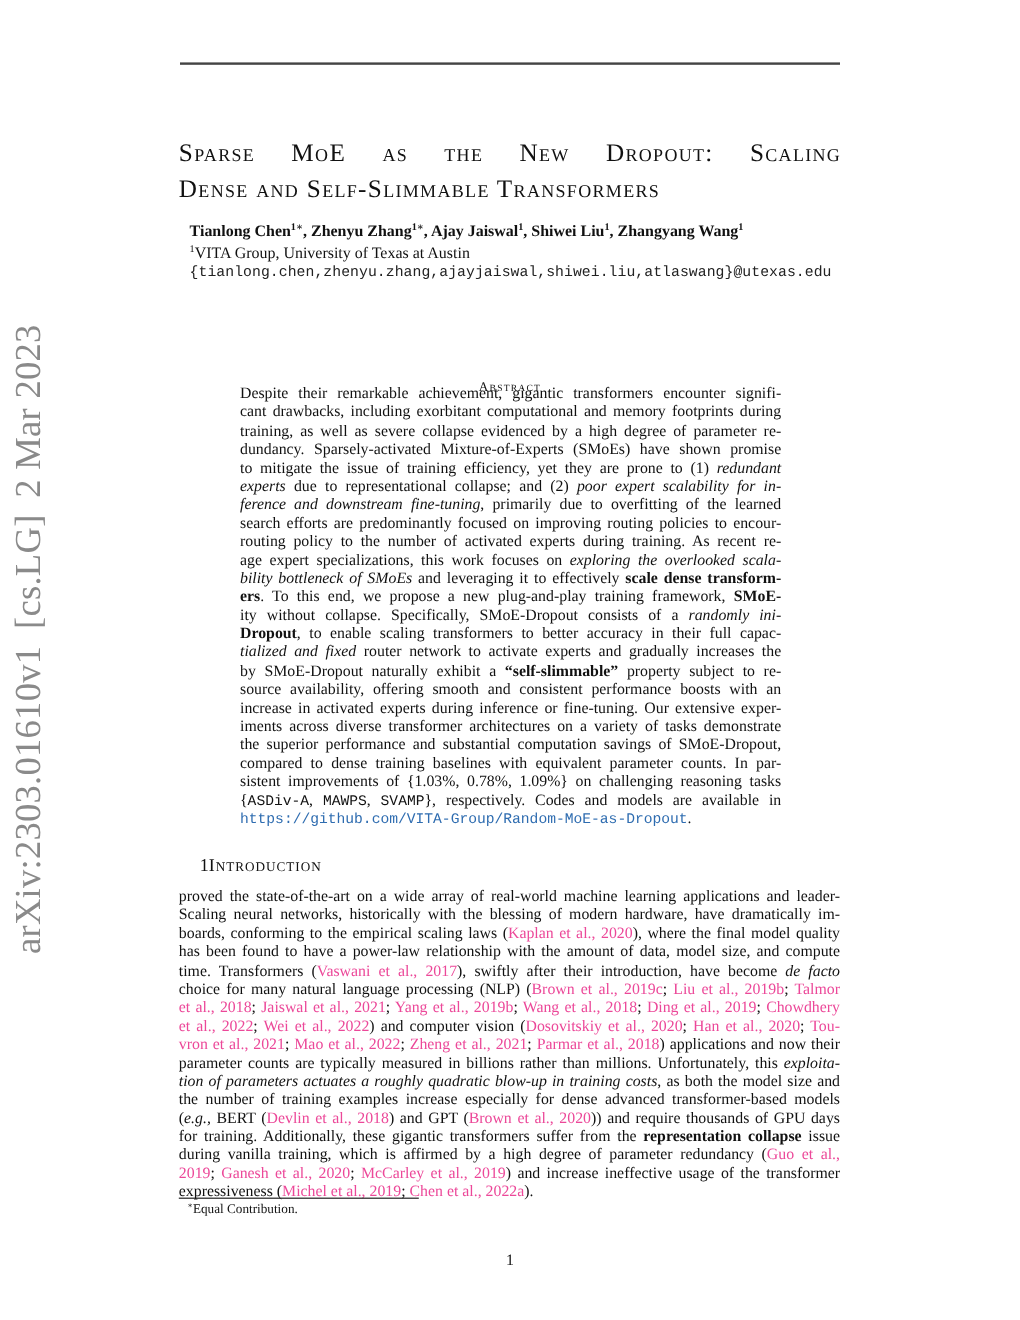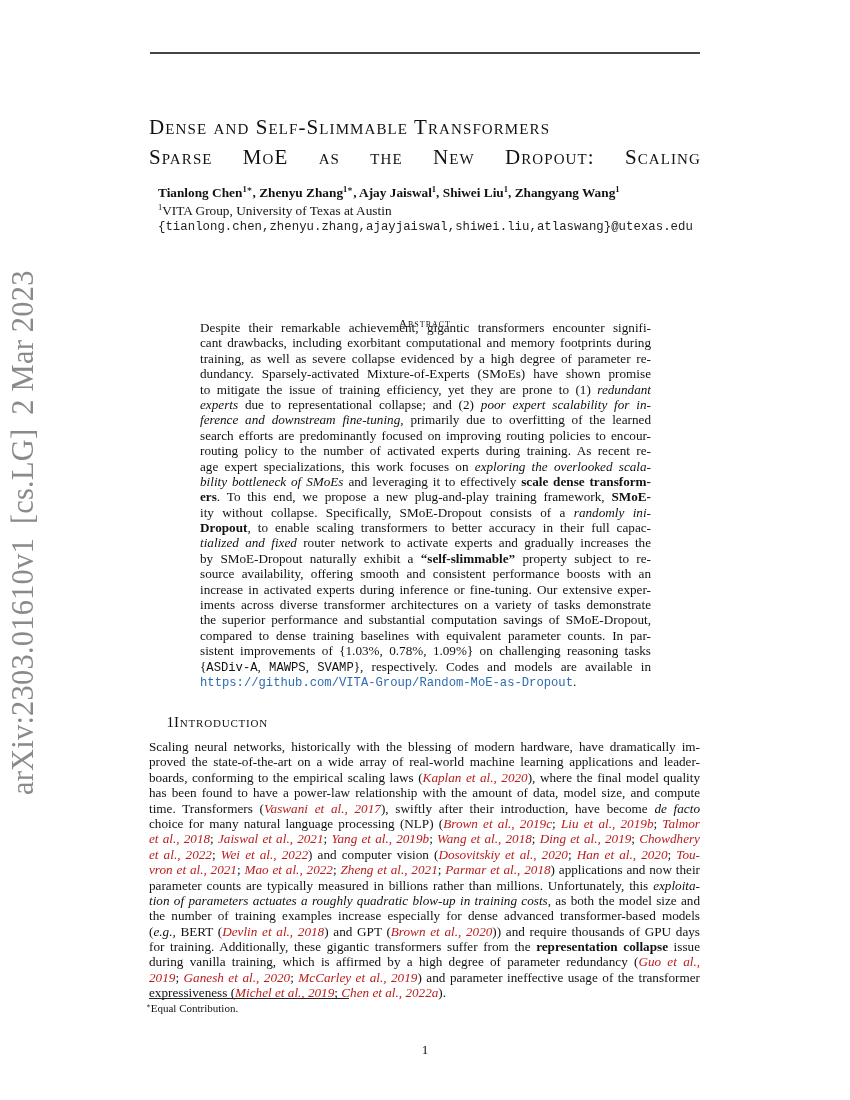--- a/index.html
+++ b/index.html
@@ -34,45 +34,45 @@
                text-align: justify; text-align-last: justify; }
   .lines .ln.last { text-align-last: left; }
   .abstract { left: 200px; top: 320px; width: 451px; }
   .intro { left: 149px; top: 739px; width: 551px; }
 
   .section-heading { position: absolute; left: 149px; top: 714px; font-size: 15px; white-space: nowrap; text-align: right; }
   .section-heading .num { display: inline-block; width: 25px; }
   .section-heading .title-sc { font-variant: small-caps; letter-spacing: 0.8px; }
 
   .mono { font-family: "Liberation Mono", "DejaVu Sans Mono", monospace; font-size: 12.2px; }
-  .link { color: #b91c1c; font-style: italic; }
+  .link { color: #ec4899; }
   .url { color: #2e6cb0; font-family: "Liberation Mono", "DejaVu Sans Mono", monospace; font-size: 12.2px; }
   i { font-style: italic; }
   b { font-weight: bold; }
 
   .footnote-rule { position: absolute; left: 149px; top: 998px; width: 200px; height: 1px; background: #222; }
-  .footnote { position: absolute; left: 146px; top: 1002px; font-size: 11px; white-space: nowrap; text-align: right; }
+  .footnote { position: absolute; left: 156px; top: 1002px; font-size: 11px; white-space: nowrap; text-align: right; }
   .footnote sup { font-size: 7px; vertical-align: 4px; line-height: 0; }
 
   .page-number { position: absolute; left: 0; width: 850px; top: 1042px; text-align: center; font-size: 13.2px; }
 </style>
 </head>
 <body>
 
 <div class="page">
 
   <div class="top-rule"></div>
 
   <div class="arxiv-stamp">
     <span>arXiv:2303.01610v1</span><span class="gap"></span><span>[cs.LG]</span><span class="gap"></span><span>2 Mar 2023</span>
   </div>
 
   <div class="title">
+    <span class="line">Sparse MoE as the New Dropout:  Scaling</span>
     <span class="line line2">Dense and Self-Slimmable Transformers</span>
-    <span class="line">Sparse MoE as the New Dropout:  Scaling</span>
   </div>
 
   <div class="authors">
     <span>Tianlong Chen</span><sup>1∗</sup>,
     <span>Zhenyu Zhang</span><sup>1∗</sup>,
     <span>Ajay Jaiswal</span><sup>1</sup>,
     <span>Shiwei Liu</span><sup>1</sup>,
     <span>Zhangyang Wang</span><sup>1</sup>
   </div>
 
@@ -107,36 +107,36 @@
       <span class="ln"><span>sistent improvements of {1.03%, 0.78%, 1.09%} on challenging reasoning tasks</span></span>
       <span class="ln"><span>{</span><span class="mono">ASDiv-A</span><span>, </span><span class="mono">MAWPS</span><span>, </span><span class="mono">SVAMP</span><span>}, respectively.  Codes and models are available in</span></span>
       <span class="ln last"><span class="url">https://github.com/VITA-Group/Random-MoE-as-Dropout</span><span>.</span></span>
     </div>
 
   <div class="section-heading">
     <span class="num">1</span><span class="title-sc">Introduction</span>
   </div>
 
   <div class="lines intro" id="intro-body">
+      <span class="ln"><span>proved the state-of-the-art on a wide array of real-world machine learning applications and leader-</span></span>
       <span class="ln"><span>Scaling neural networks, historically with the blessing of modern hardware, have dramatically im-</span></span>
-      <span class="ln"><span>proved the state-of-the-art on a wide array of real-world machine learning applications and leader-</span></span>
       <span class="ln"><span>boards, conforming to the empirical scaling laws  (</span><span class="link">Kaplan et al., 2020</span><span>), where the final model quality</span></span>
       <span class="ln"><span>has been found to have a power-law relationship with the amount of data, model size, and compute</span></span>
       <span class="ln"><span>time.  Transformers (</span><span class="link">Vaswani et al., 2017</span><span>), swiftly after their introduction, have become </span><i>de facto</i></span>
       <span class="ln"><span>choice for many natural language processing (NLP) (</span><span class="link">Brown et al., 2019c</span><span>; </span><span class="link">Liu et al., 2019b</span><span>; </span><span class="link">Talmor</span></span>
       <span class="ln"><span class="link">et al., 2018</span><span>; </span><span class="link">Jaiswal et al., 2021</span><span>; </span><span class="link">Yang et al., 2019b</span><span>; </span><span class="link">Wang et al., 2018</span><span>; </span><span class="link">Ding et al., 2019</span><span>; </span><span class="link">Chowdhery</span></span>
       <span class="ln"><span class="link">et al., 2022</span><span>; </span><span class="link">Wei et al., 2022</span><span>) and computer vision (</span><span class="link">Dosovitskiy et al., 2020</span><span>; </span><span class="link">Han et al., 2020</span><span>; </span><span class="link">Tou-</span></span>
       <span class="ln"><span class="link">vron et al., 2021</span><span>; </span><span class="link">Mao et al., 2022</span><span>; </span><span class="link">Zheng et al., 2021</span><span>; </span><span class="link">Parmar et al., 2018</span><span>) applications and now their</span></span>
       <span class="ln"><span>parameter counts are typically measured in billions rather than millions.  Unfortunately, this </span><i>exploita-</i></span>
       <span class="ln"><i>tion of parameters actuates a roughly quadratic blow-up in training costs</i><span>, as both the model size and</span></span>
       <span class="ln"><span>the number of training examples increase especially for dense advanced transformer-based models</span></span>
       <span class="ln"><span>(</span><i>e.g.,</i><span> BERT (</span><span class="link">Devlin et al., 2018</span><span>) and GPT (</span><span class="link">Brown et al., 2020</span><span>)) and require thousands of GPU days</span></span>
       <span class="ln"><span>for training. Additionally, these gigantic transformers suffer from the </span><b>representation collapse</b><span> issue</span></span>
       <span class="ln"><span>during vanilla training, which is affirmed by a high degree of parameter redundancy (</span><span class="link">Guo et al.,</span></span>
-      <span class="ln"><span class="link">2019</span><span>; </span><span class="link">Ganesh et al., 2020</span><span>; </span><span class="link">McCarley et al., 2019</span><span>) and parameter ineffective usage of the transformer</span></span>
+      <span class="ln"><span class="link">2019</span><span>; </span><span class="link">Ganesh et al., 2020</span><span>; </span><span class="link">McCarley et al., 2019</span><span>) and increase ineffective usage of the transformer</span></span>
       <span class="ln last"><span>expressiveness (</span><span class="link">Michel et al., 2019</span><span>; </span><span class="link">Chen et al., 2022a</span><span>).</span></span>
     </div>
 
   <div class="footnote-rule"></div>
   <div class="footnote"><sup>∗</sup><span>Equal Contribution.</span></div>
 
   <div class="page-number">1</div>
 </div>
 
 </body></html>

